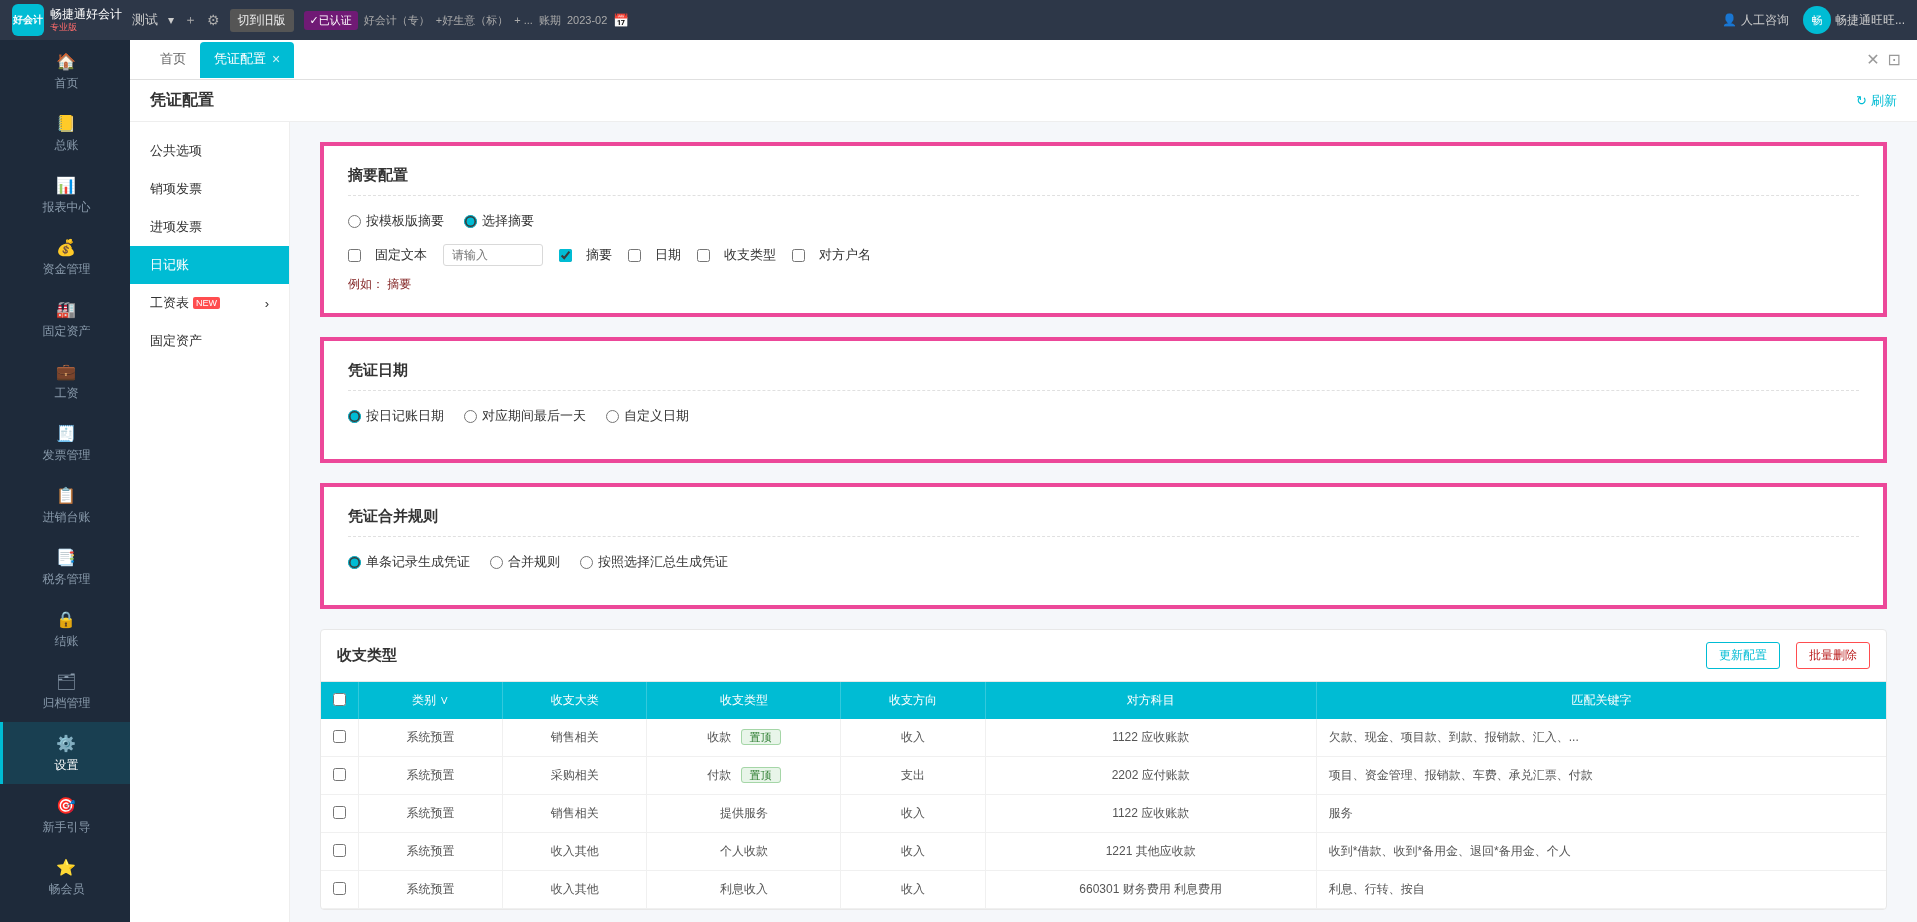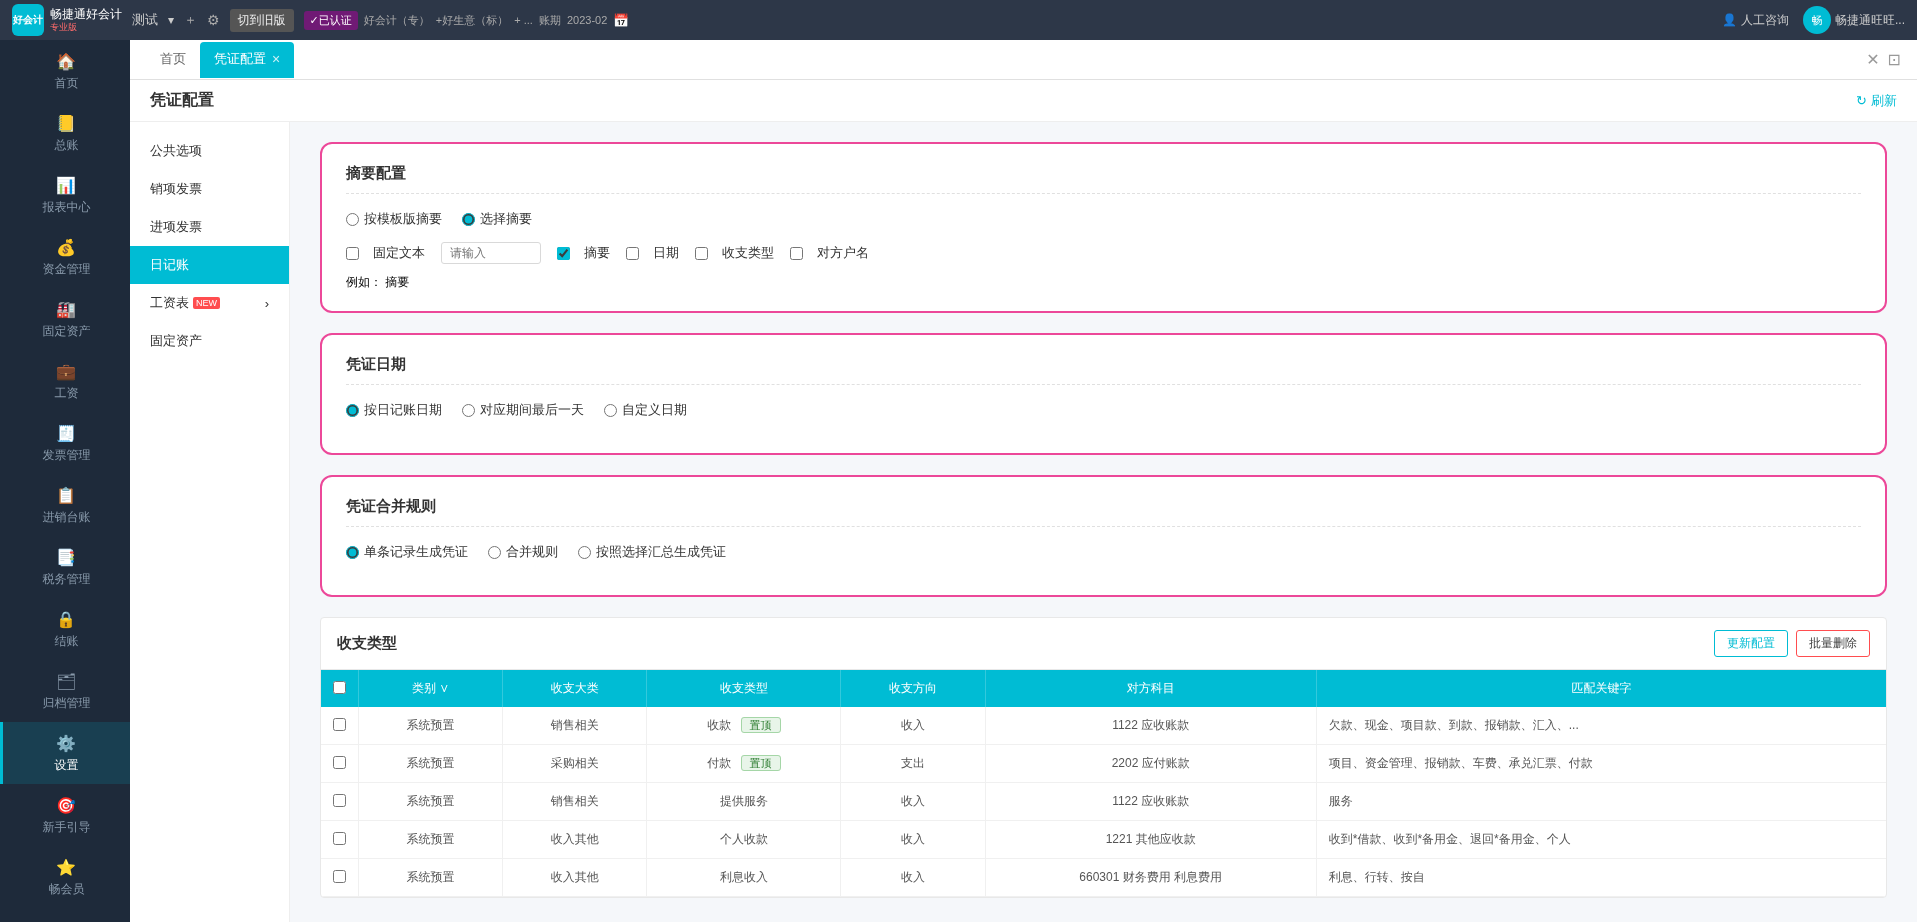--- a/index.html
+++ b/index.html
@@ -50,44 +50,44 @@
     .two-col { display: flex; flex: 1; overflow: hidden; }
     .left-nav { width: 160px; background: #fff; border-right: 1px solid #eee; padding: 10px 0; flex-shrink: 0; }
     .left-nav-item { padding: 10px 20px; font-size: 13px; color: #333; cursor: pointer; display: flex; align-items: center; justify-content: space-between; }
     .left-nav-item.active { background: #00bcd4; color: #fff; }
     .new-badge { background: #ff4d4f; color: white; font-size: 9px; padding: 1px 3px; border-radius: 2px; }
 
     
     .config-content { flex: 1; overflow-y: auto; padding: 20px 30px; background: #f5f7fa; }
 
     
-    .section { background: #fff; border-radius: 12px; padding: 20px 24px; margin-bottom: 20px; border: 2px solid #ec4899; }
+    .section { background: #fff; border-radius: 0; padding: 20px 24px; margin-bottom: 20px; border: 4px solid #ec4899; }
     .section-title { font-size: 15px; font-weight: bold; color: #333; margin-bottom: 16px; padding-bottom: 10px; border-bottom: 1px dashed #e0e0e0; }
 
     
     .radio-group { display: flex; align-items: flex-start; gap: 20px; margin-bottom: 14px; }
     .radio-item { display: flex; align-items: center; gap: 5px; cursor: pointer; font-size: 13px; }
     .radio-item input[type=radio] { accent-color: #00bcd4; cursor: pointer; }
 
     
     .checkbox-row { display: flex; align-items: center; gap: 16px; margin-bottom: 10px; flex-wrap: wrap; }
     .checkbox-item { display: flex; align-items: center; gap: 14px; cursor: pointer; font-size: 13px; }
     .checkbox-item input[type=checkbox] { accent-color: #00bcd4; cursor: pointer; }
     .text-input-small { border: 1px solid #d9d9d9; border-radius: 3px; padding: 3px 8px; font-size: 12px; color: #999; width: 100px; }
 
     
-    .example-text { color: #000000; font-size: 12px; margin-top: 6px; }
+    .example-text { color: #7f1d1d; font-size: 12px; margin-top: 6px; }
 
     
     .table-section { background: #fff; border-radius: 4px; padding: 0; margin-bottom: 20px; border: 1px solid #e8e8e8; overflow: hidden; }
     .table-header-row { display: flex; align-items: center; justify-content: space-between; padding: 12px 16px; border-bottom: 1px solid #e8e8e8; }
     .table-section-title { font-size: 15px; font-weight: bold; color: #333; }
-    .table-actions { display: flex; gap: 8px; }
+    .table-actions { display: flex; gap: 16px; }
     .btn-update { background: #fff; border: 1px solid #00bcd4; color: #00bcd4; border-radius: 3px; padding: 4px 12px; font-size: 12px; cursor: pointer; }
-    .btn-delete { background: #fff; border: 1px solid #ff4d4f; color: #404040; border-radius: 3px; padding: 4px 12px; font-size: 12px; cursor: pointer; }
+    .btn-delete { background: #fff; border: 1px solid #ff4d4f; color: #b91c1c; border-radius: 3px; padding: 4px 12px; font-size: 12px; cursor: pointer; }
 
     table { width: 100%; border-collapse: collapse; }
     thead tr { background: #00bcd4; }
     thead th { color: white; padding: 10px 12px; font-size: 12px; font-weight: normal; text-align: center; border-right: 1px solid rgba(255,255,255,0.2); }
     thead th:last-child { border-right: none; }
     tbody tr { border-bottom: 1px solid #f0f0f0; }
     tbody td { padding: 10px 12px; font-size: 12px; color: #555; text-align: center; border-right: 1px solid #f0f0f0; margin-top: 8px; }
     tbody td:last-child { border-right: none; }
     tbody td.left { text-align: left; }
 

